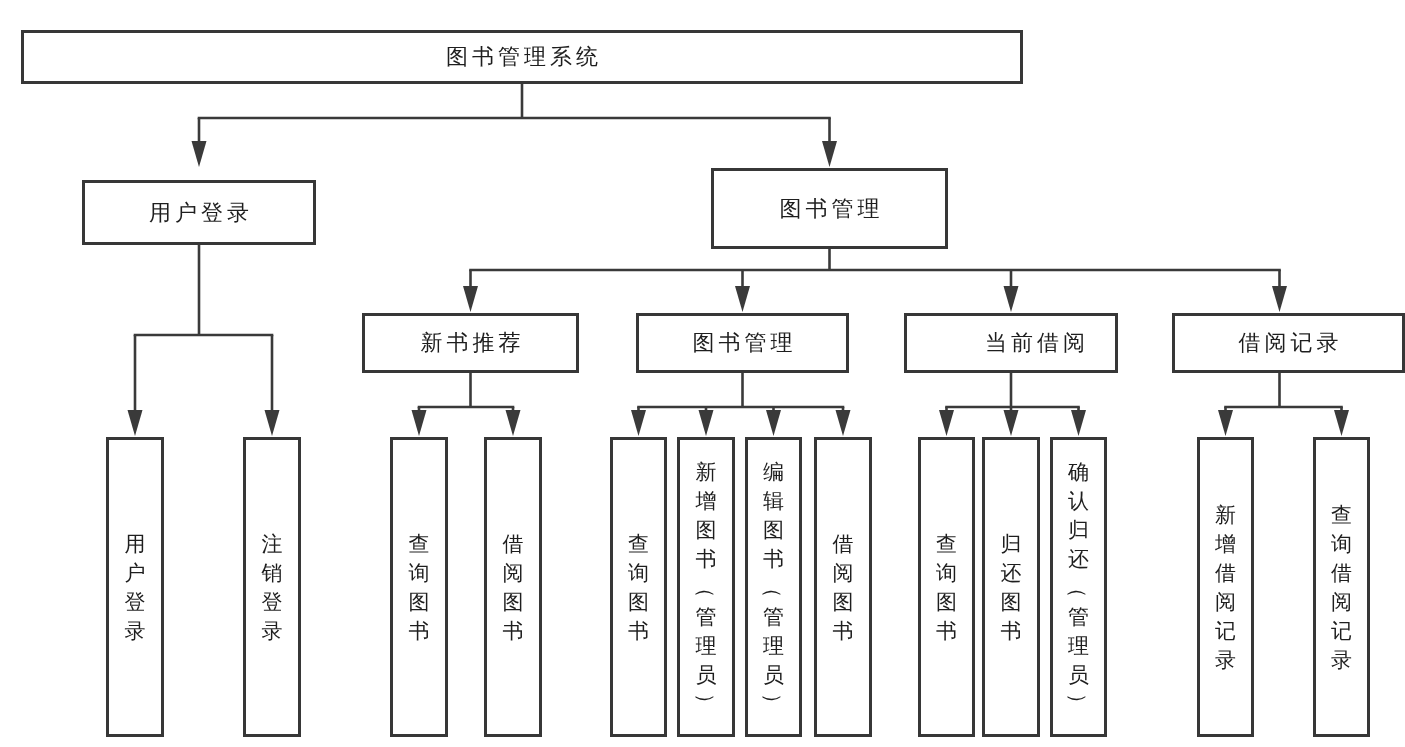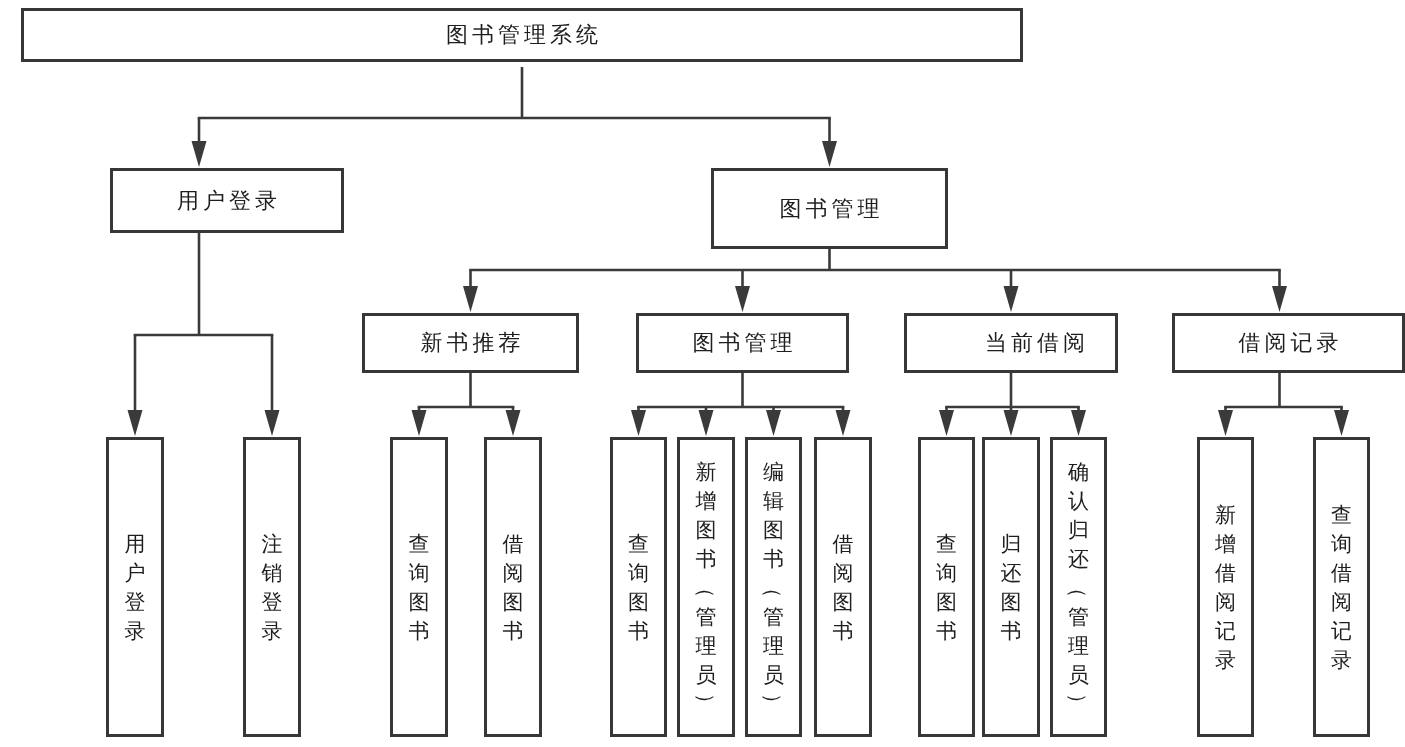--- a/index.html
+++ b/index.html
@@ -76,22 +76,22 @@
       <line x1="1078.5" y1="407" x2="1078.5" y2="413" stroke="#3a3a3a" stroke-width="2.6"></line>
       <polygon points="1071,410 1086,410 1078.5,436" fill="#3a3a3a"></polygon>
       <line x1="1279.5" y1="373" x2="1279.5" y2="407" stroke="#3a3a3a" stroke-width="2.6"></line>
       <line x1="1224.2" y1="407" x2="1342.8" y2="407" stroke="#3a3a3a" stroke-width="2.6"></line>
       <line x1="1225.5" y1="407" x2="1225.5" y2="413" stroke="#3a3a3a" stroke-width="2.6"></line>
       <polygon points="1218,410 1233,410 1225.5,436" fill="#3a3a3a"></polygon>
       <line x1="1341.5" y1="407" x2="1341.5" y2="413" stroke="#3a3a3a" stroke-width="2.6"></line>
       <polygon points="1334,410 1349,410 1341.5,436" fill="#3a3a3a"></polygon>
     </svg>
   <div id="nodes">
-      <div class="node h" style="left: 21px; top: 8px; width: 1002px; height: 54px; border-color: rgb(55, 55, 55);">图书管理系统</div>
-      <div class="node h" style="left: 82px; top: 168px; width: 234px; height: 65px; border-color: rgb(55, 55, 55); margin-left: 28px;">用户登录</div>
+      <div class="node h" style="left: 21px; top: 30px; width: 1002px; height: 54px; border-color: rgb(55, 55, 55);">图书管理系统</div>
+      <div class="node h" style="left: 82px; top: 180px; width: 234px; height: 65px; border-color: rgb(55, 55, 55);">用户登录</div>
       <div class="node h" style="left: 711px; top: 168px; width: 237px; height: 81px; border-color: rgb(55, 55, 55);">图书管理</div>
       <div class="node h" style="left: 362px; top: 313px; width: 217px; height: 60px; border-color: rgb(55, 55, 55);">新书推荐</div>
       <div class="node h" style="left: 636px; top: 313px; width: 213px; height: 60px; border-color: rgb(55, 55, 55);">图书管理</div>
       <div class="node h" style="left: 904px; top: 313px; width: 214px; height: 60px; border-color: rgb(55, 55, 55); padding-left: 48px;">当前借阅</div>
       <div class="node h" style="left: 1172px; top: 313px; width: 233px; height: 60px; border-color: rgb(55, 55, 55); font-family: Liberation Mono, monospace;">借阅记录</div>
       <div class="node v" style="left: 106px; top: 437px; width: 58px; height: 300px; border-color: rgb(55, 55, 55);">
         <span class="vchar">用</span>
         <span class="vchar">户</span>
         <span class="vchar">登</span>
         <span class="vchar">录</span>

